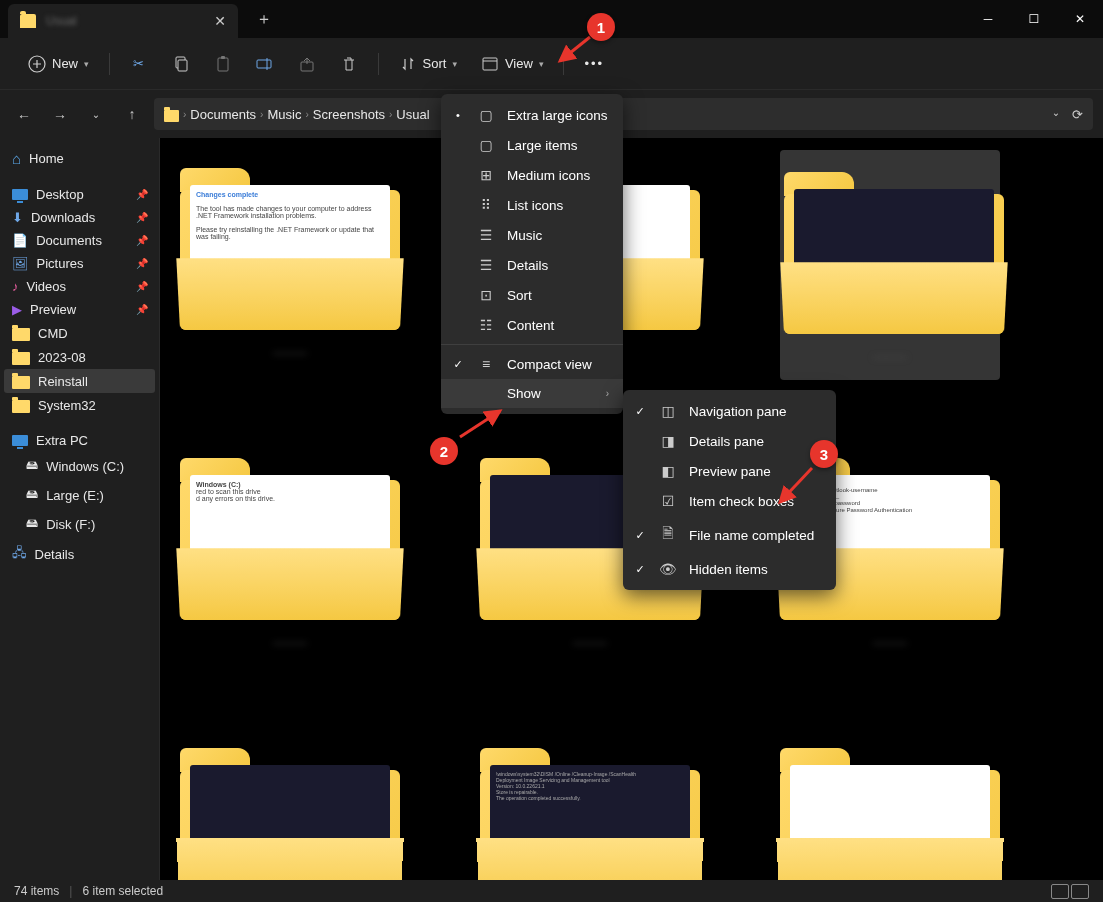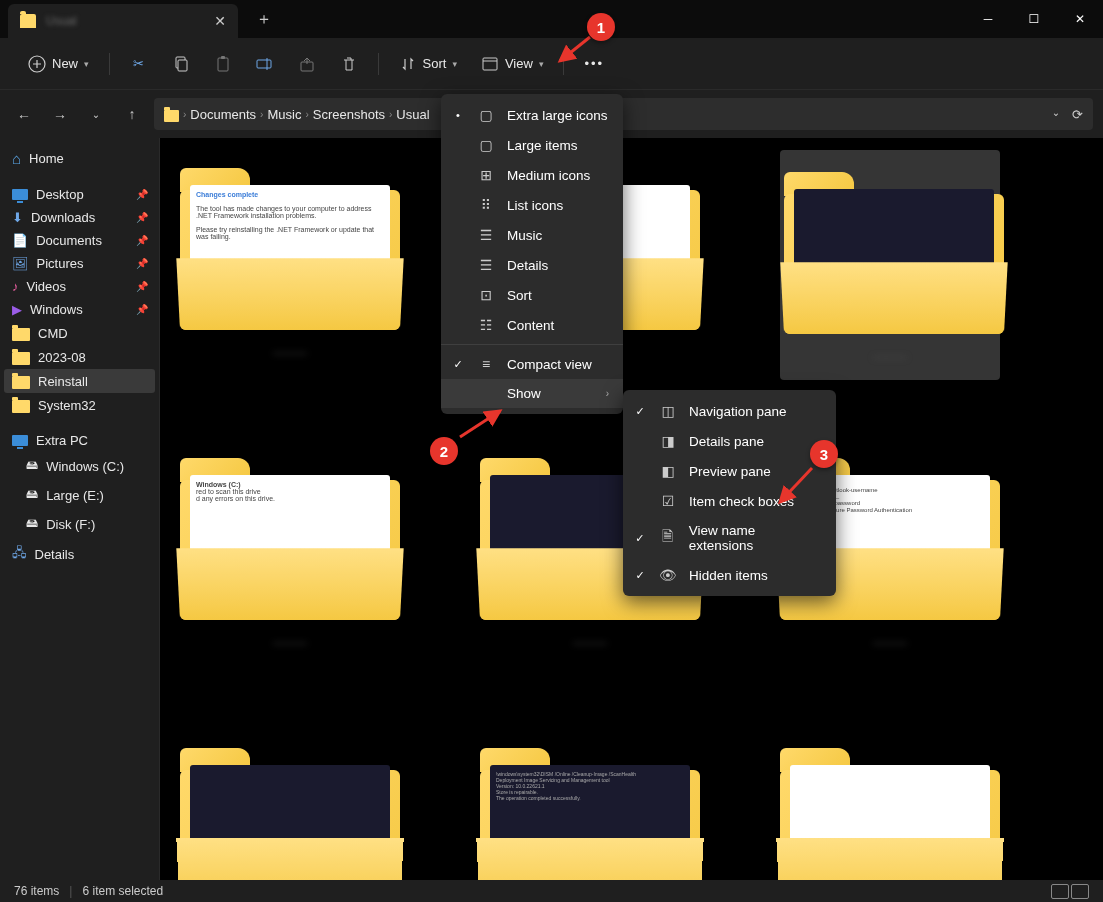--- a/index.html
+++ b/index.html
@@ -222,21 +222,21 @@
         <span>Pictures</span>
         <span class="sb-pin">📌</span>
       </div>
     <div class="sb-item">
         <span style="color:#e85d9e">♪</span>
         <span>Videos</span>
         <span class="sb-pin">📌</span>
       </div>
     <div class="sb-item">
         <span style="color:#9b5de8">▶</span>
-        <span>Windows</span>
+        <span>Preview</span>
         <span class="sb-pin">📌</span>
       </div>
     <div class="sb-item">
         <div class="sb-icon folder-ic"></div>
         <span>CMD</span>
       </div>
     <div class="sb-item">
         <div class="sb-icon folder-ic"></div>
         <span>2023-08</span>
       </div>
@@ -349,21 +349,21 @@
             <div class="folder-back"></div>
             <div class="folder-doc"></div>
             <div class="folder-front"></div>
           </div>
         </div>
     </div>
   </div>
 </div>
 
 <div class="statusbar">
-  <span>76 items</span>
+  <span>74 items</span>
   <span class="sb-sep">|</span>
   <span>6 item selected</span>
   <div class="view-toggles">
     <div class="vt"></div>
     <div class="vt"></div>
   </div>
 </div>
 
 <div class="dropdown dd1">
   <div class="dd-item">
@@ -437,21 +437,21 @@
       <span>Preview pane</span>
     </div>
   <div class="dd-item">
       <span class="dd-check"></span>
       <span class="dd-icon">☑</span>
       <span>Item check boxes</span>
     </div>
   <div class="dd-item">
       <span class="dd-check">✓</span>
       <span class="dd-icon">🗎</span>
-      <span>View name extensions</span>
+      <span>File name completed</span>
     </div>
   <div class="dd-item">
       <span class="dd-check">✓</span>
       <span class="dd-icon">👁</span>
       <span>Hidden items</span>
     </div>
 </div>
 
 <div class="callout" style="top:13px;left:587px">1</div>
 <div class="arrow-ann" style="top:35px;left:554px">

